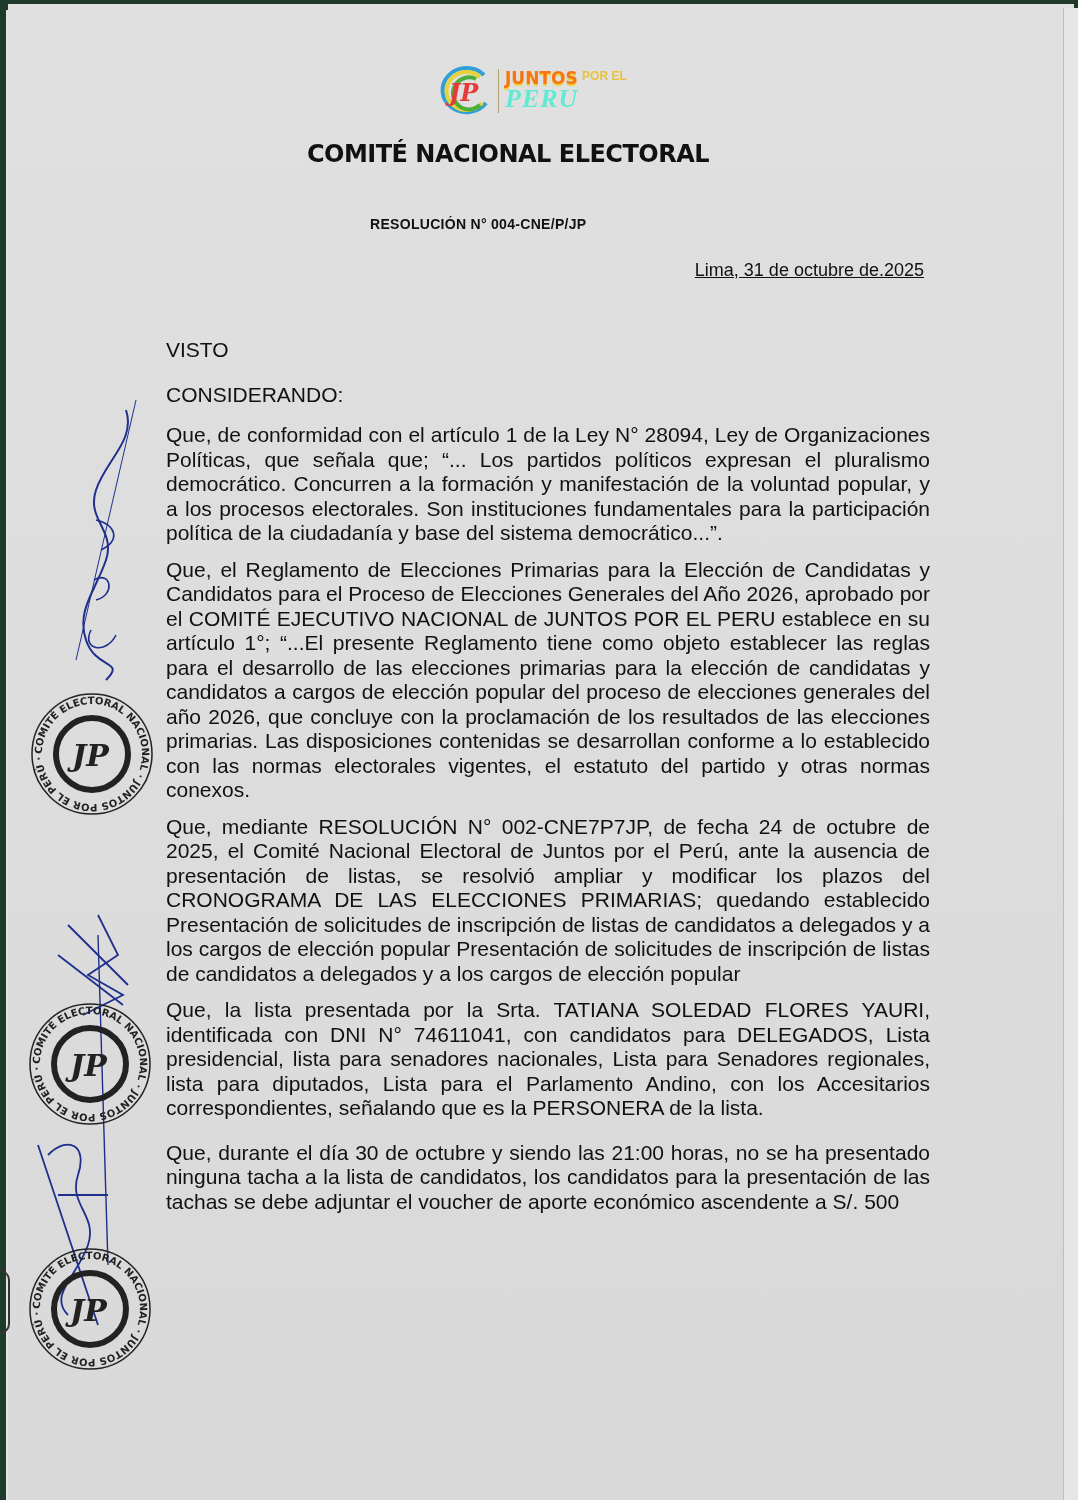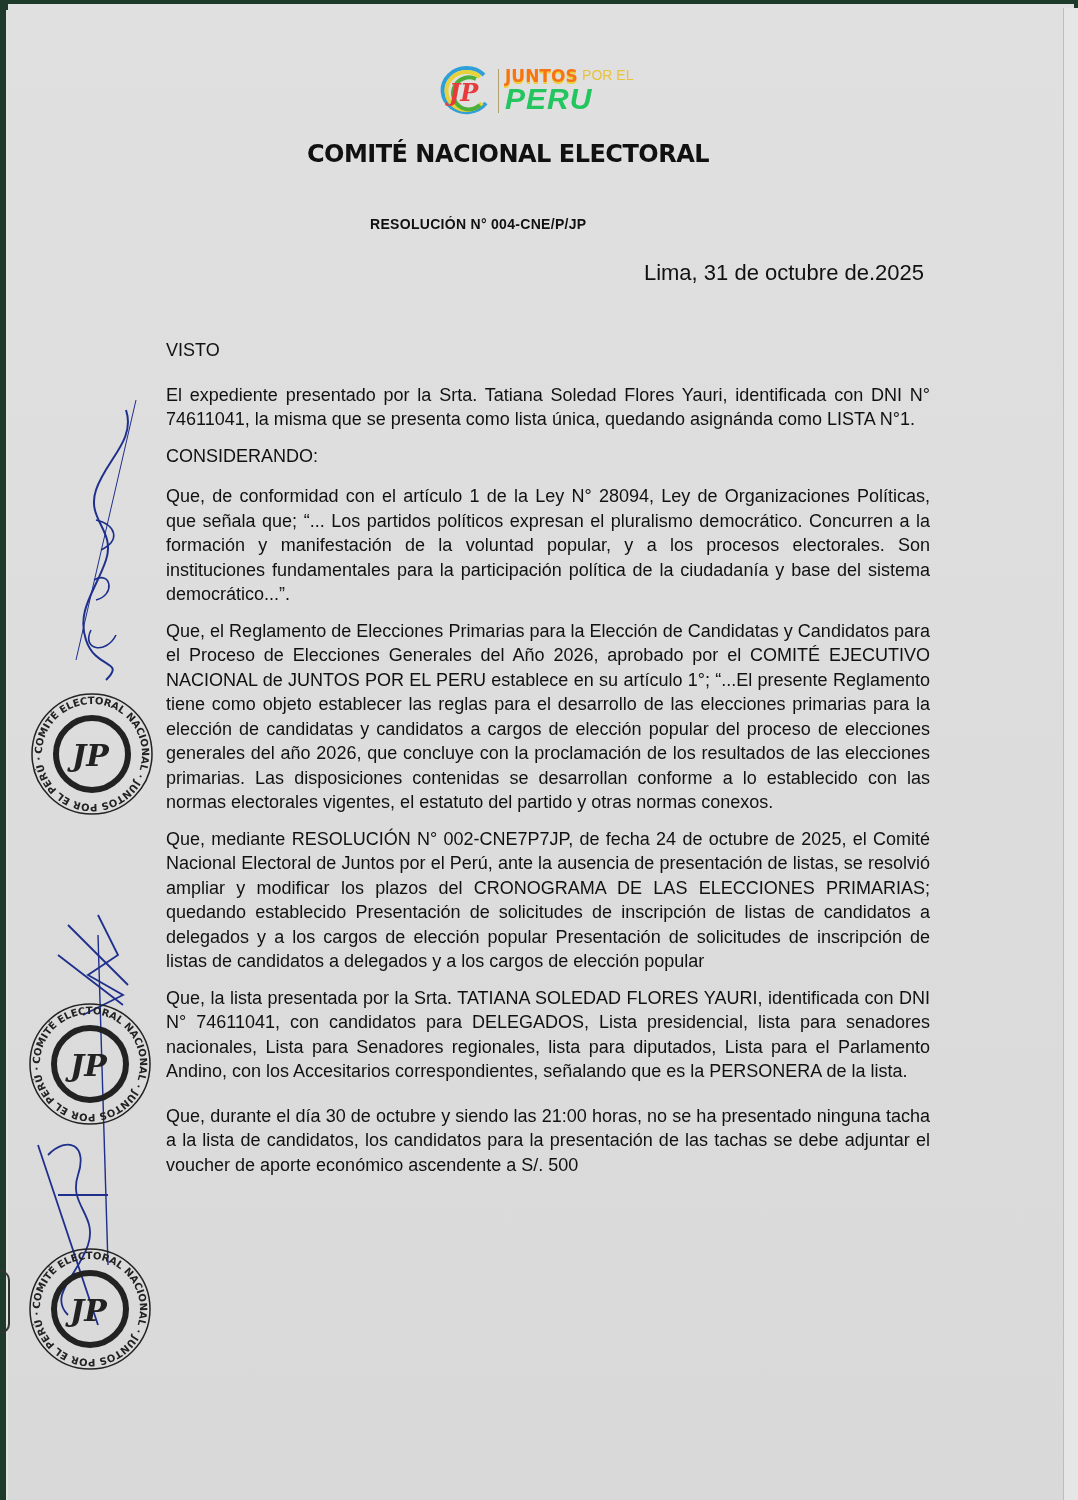--- a/index.html
+++ b/index.html
@@ -29,42 +29,42 @@
   .logo-mark {
     width: 58px; height: 52px; position: relative;
   }
   .logo-divider { width: 1px; height: 44px; background: #b0a070; margin: 0 6px; }
   .logo-text { display: flex; flex-direction: column; line-height: 1; }
   .logo-juntos {
     font-family: "DejaVu Sans", sans-serif; font-weight: bold; font-size: 17px;
     color: #f97316; letter-spacing: 0px;
     text-shadow: 0 2px 0 #e8d23a;
   }
-  .logo-por { font-size: 14px; color: #e8c23a; font-weight: normal; vertical-align: top; }
+  .logo-por { font-size: 12px; color: #e8c23a; font-weight: bold; vertical-align: top; }
   .logo-peru {
-    font-family: Liberation Sans, sans-serif; font-weight: bold; font-size: 30px;
-    color: #22c55e; font-style: italic; letter-spacing: 1px; margin-top: -1px;
+    font-family: Liberation Serif, serif; font-weight: bold; font-size: 26px;
+    color: #5eead4; font-style: italic; letter-spacing: 1px; margin-top: -1px;
   }
   .title {
     position: absolute; left: 0; width: 1016px; top: 140px; text-align: center;
     font-family: "DejaVu Sans", sans-serif; font-weight: bold; font-size: 24px;
     color: #111; letter-spacing: -0.5px;
   }
   .resolution {
     position: absolute; left: 370px; top: 216px;
     font-family: "Liberation Sans", sans-serif; font-weight: bold; font-size: 14px;
     color: #111; height: 14px; overflow: hidden; letter-spacing: 0.3px;
   }
   .date {
     position: absolute; right: 154px; top: 260px;
-    font-size: 22px; color: #111;
+    font-size: 18px; color: #111; text-decoration: underline;
   }
   .body {
     position: absolute; left: 166px; top: 338px; width: 764px;
-    font-size: 18px; color: #111; line-height: 24.5px;
+    font-size: 21px; color: #111; line-height: 24.5px;
   }
   .heading { margin: 0 0 20px 0; }
   .para { text-align: justify; margin: 0 0 12px 0; }
   .gap-lg { margin-bottom: 20px; }
   .sig1 { position: absolute; left: 66px; top: 400px; width: 80px; height: 290px; }
   .stamp { position: absolute; width: 128px; height: 128px; }
   .sig2 { position: absolute; left: 28px; top: 895px; width: 110px; height: 460px; }
   .binder { position: absolute; left: 0; top: 1270px; width: 8px; height: 60px; border: 2px solid #333; border-left: none; border-radius: 0 30px 30px 0; }
 </style>
 </head>
@@ -92,21 +92,20 @@
     <span class="logo-peru">PERU</span>
   </div>
 </div>
 
 <div class="title">COMITÉ NACIONAL ELECTORAL</div>
 <div class="resolution">RESOLUCIÓN N° 004-CNE/P/JP</div>
 <div class="date">Lima, 31 de octubre de.2025</div>
 
 <div class="body">
   <div class="heading">VISTO</div>
-  <div class="para">El expediente presentado por la Srta. Tatiana Soledad Flores Yauri, identificada con DNI N° 74611041, la misma que se presenta como lista única, quedando asignánda como LISTA N°1.</div>
   <div class="heading" style="margin-bottom:16px">CONSIDERANDO:</div>
   <div class="para">Que, de conformidad con el artículo 1 de la Ley N° 28094, Ley de Organizaciones Políticas, que señala que; “... Los partidos políticos expresan el pluralismo democrático. Concurren a la formación y manifestación de la voluntad popular, y a los procesos electorales. Son instituciones fundamentales para la participación política de la ciudadanía y base del sistema democrático...”.</div>
   <div class="para">Que, el Reglamento de Elecciones Primarias para la Elección de Candidatas y Candidatos para el Proceso de Elecciones Generales del Año 2026, aprobado por el COMITÉ EJECUTIVO NACIONAL  de JUNTOS POR EL PERU establece en su artículo 1°; “...El presente Reglamento tiene como objeto establecer las reglas para el desarrollo de las elecciones primarias para la elección de candidatas y candidatos a cargos de elección popular del proceso de elecciones generales del año 2026, que concluye con la proclamación de los resultados de las elecciones primarias. Las disposiciones contenidas se desarrollan conforme a lo establecido con las normas electorales vigentes, el estatuto del partido y otras normas conexos.</div>
   <div class="para">Que, mediante RESOLUCIÓN N° 002-CNE7P7JP, de fecha 24 de octubre de 2025, el Comité Nacional Electoral de Juntos por el Perú, ante la ausencia de presentación de listas, se resolvió ampliar y modificar los plazos del CRONOGRAMA DE LAS ELECCIONES PRIMARIAS; quedando establecido Presentación de solicitudes de inscripción de listas de candidatos a delegados y a los cargos de elección popular Presentación de solicitudes de inscripción de listas de candidatos a delegados y a los cargos de elección popular</div>
   <div class="para gap-lg">Que, la lista presentada por la Srta. TATIANA SOLEDAD FLORES YAURI, identificada con DNI N° 74611041, con candidatos para DELEGADOS, Lista presidencial, lista para senadores nacionales, Lista para Senadores regionales, lista para diputados, Lista para el Parlamento Andino, con los Accesitarios correspondientes, señalando que es la PERSONERA de la lista.</div>
   <div class="para">Que, durante el día 30 de octubre y siendo las 21:00 horas, no se ha presentado ninguna tacha a la lista de candidatos, los candidatos para la presentación de las tachas se debe adjuntar el voucher de aporte económico ascendente a S/. 500</div>
 </div>
 
 <div class="sig1">
   <svg width="80" height="290" viewBox="0 0 80 290">

